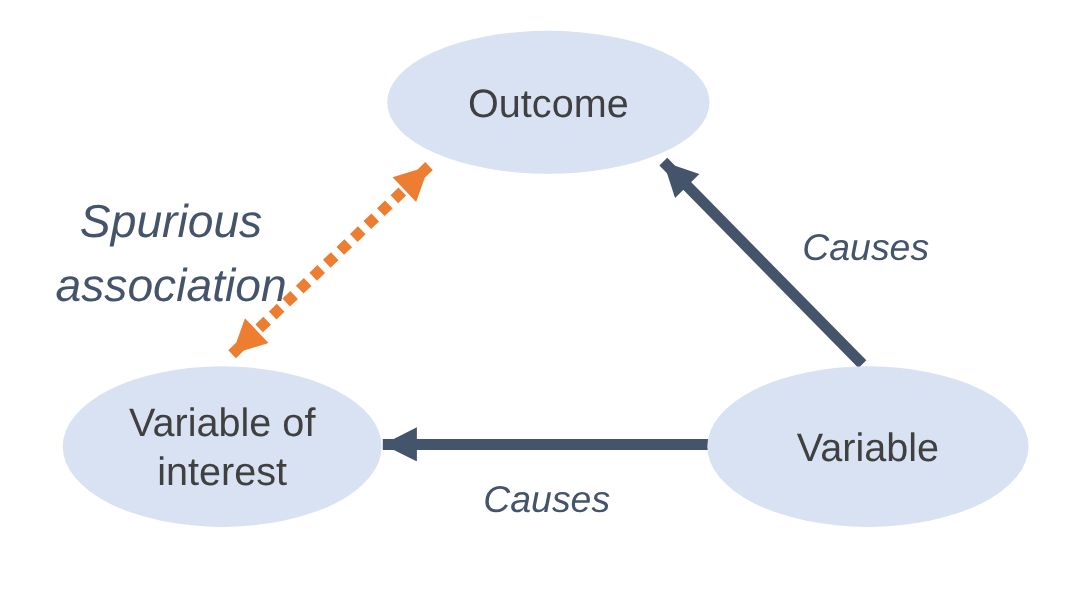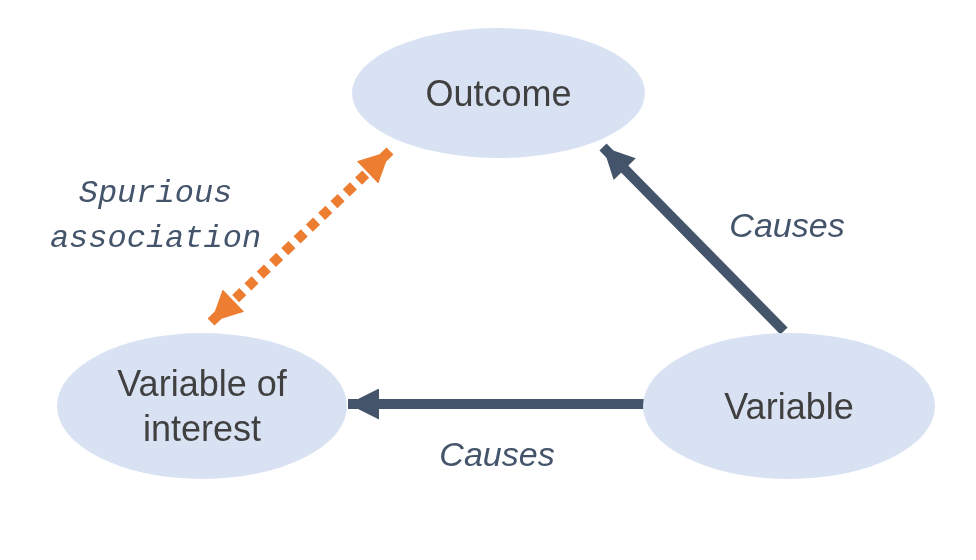--- a/index.html
+++ b/index.html
@@ -46,22 +46,21 @@
     position: absolute;
     color: #44546A;
     font-style: italic;
     text-align: center;
     line-height: 1.4;
   }
   .label-spurious {
     left: 28px;
     top: 172px;
     width: 255px;
-    font-size: 32px;
-    font-family: Liberation Mono, monospace;
+    font-size: 42px;
   }
   .label-causes-right {
     left: 697px;
     top: 202px;
     width: 180px;
     font-size: 34px;
   }
   .label-causes-bottom {
     left: 397px;
     top: 431px;

